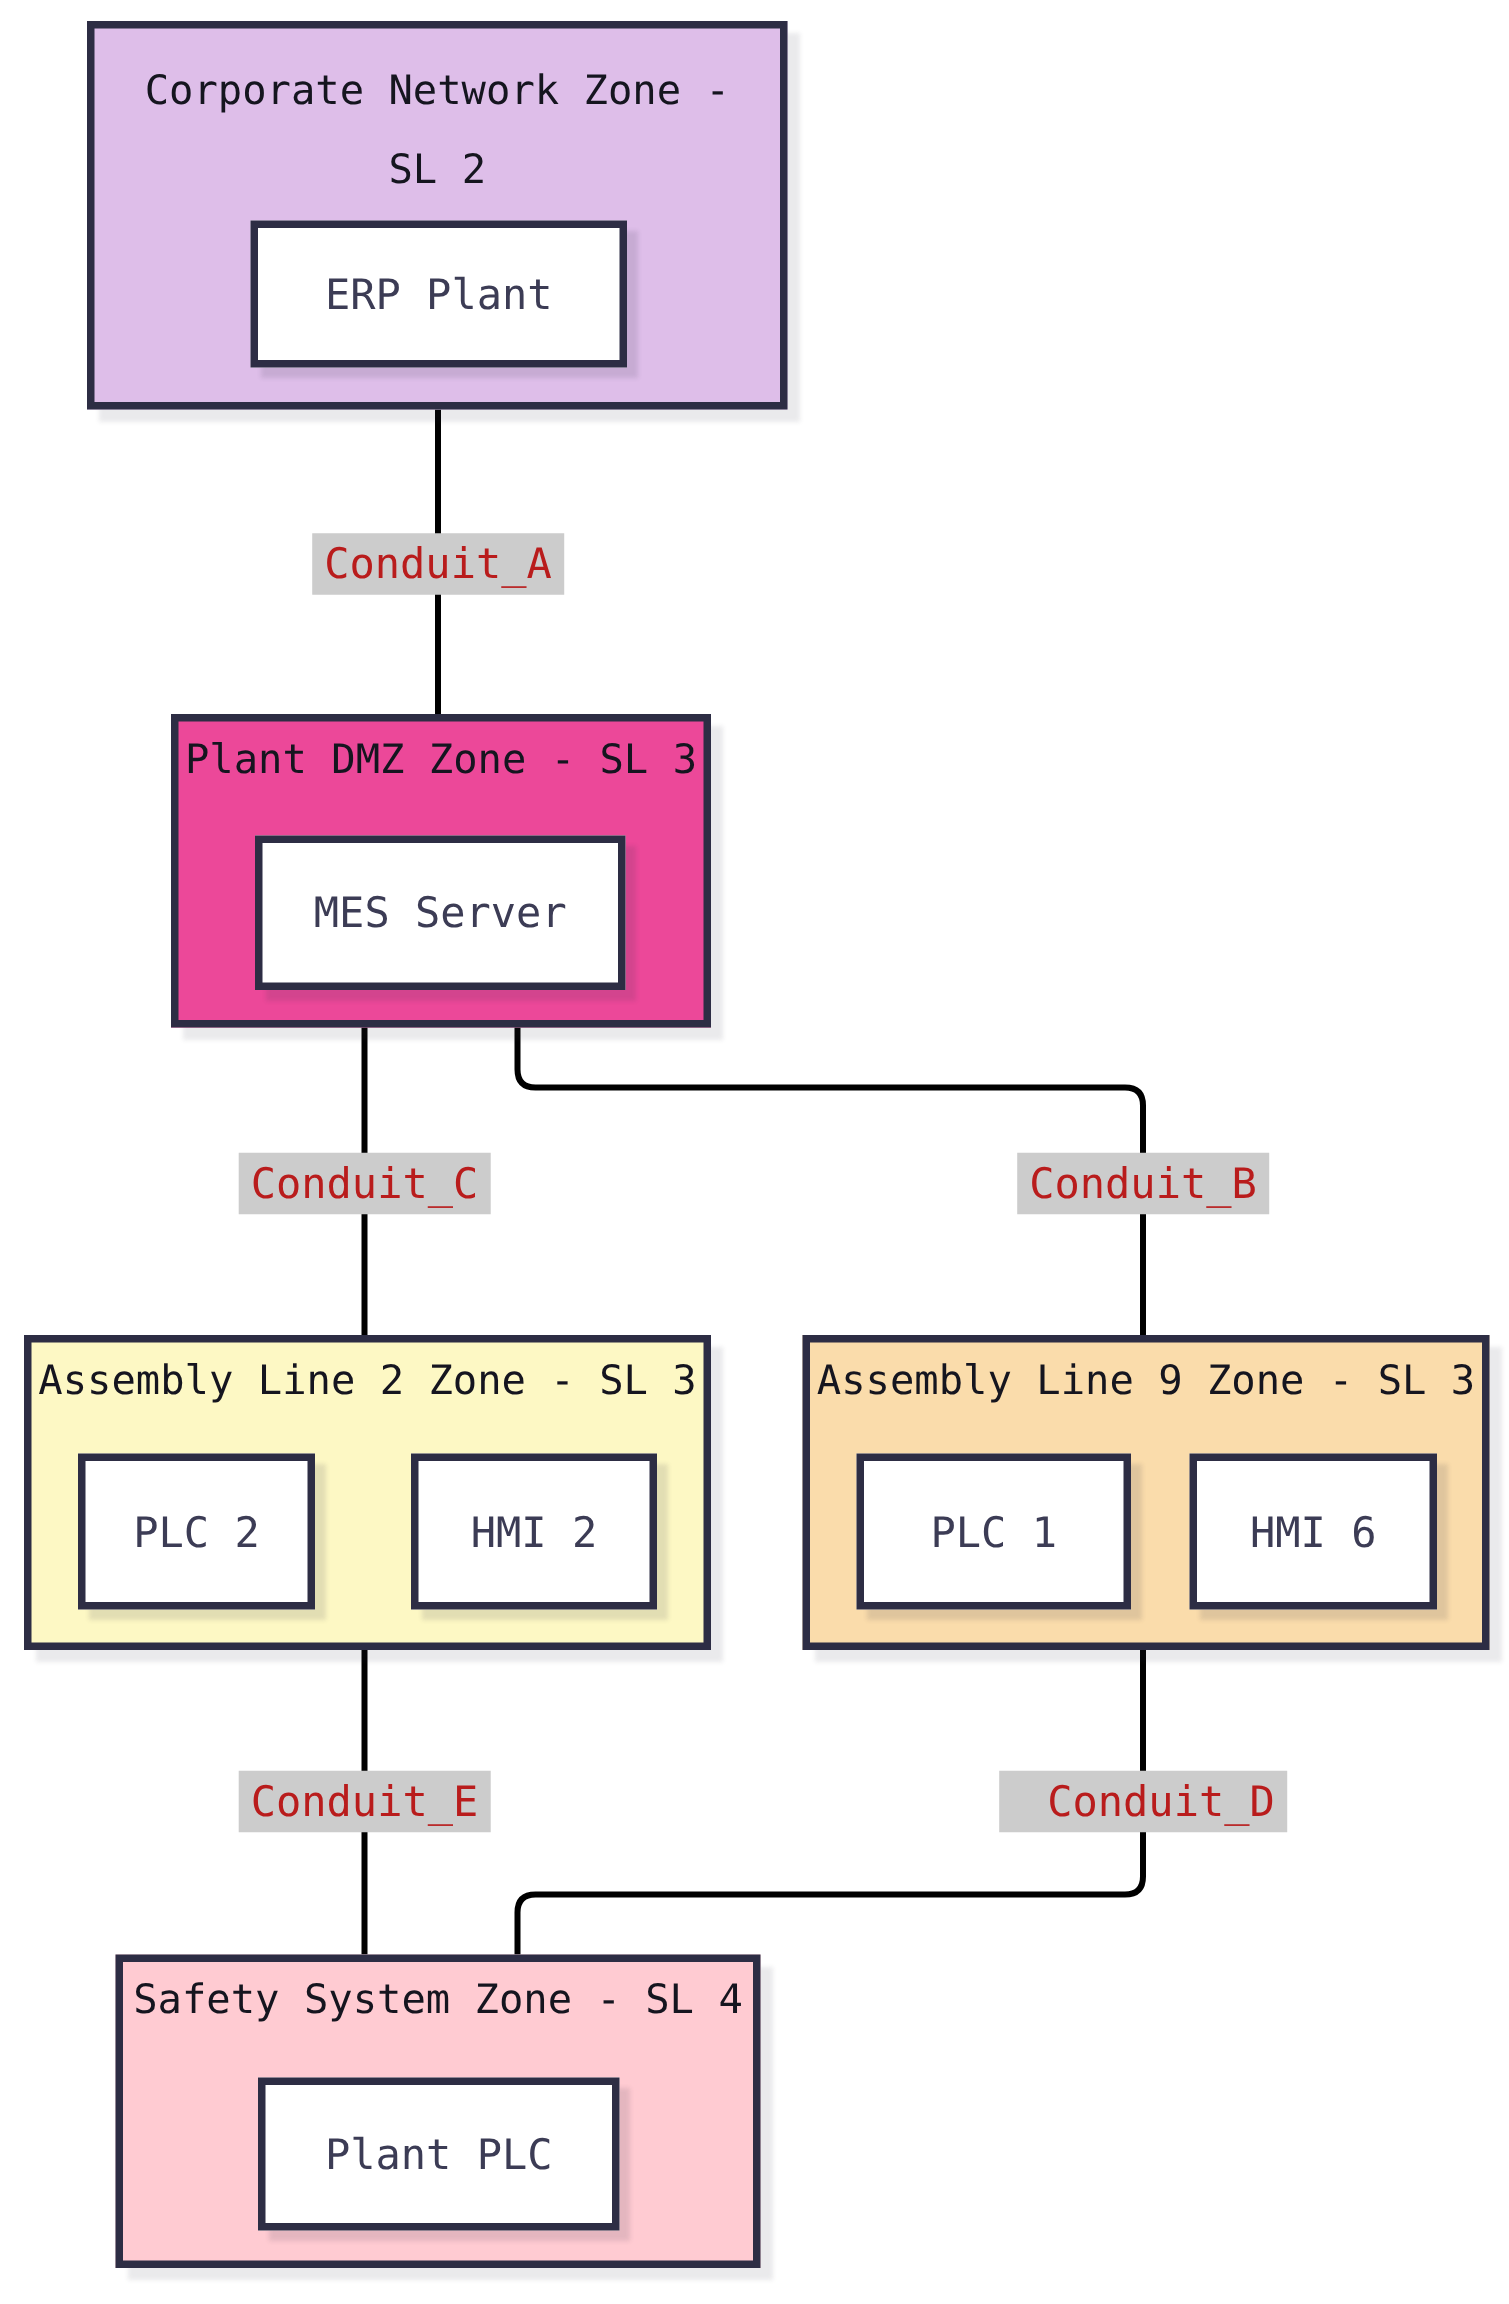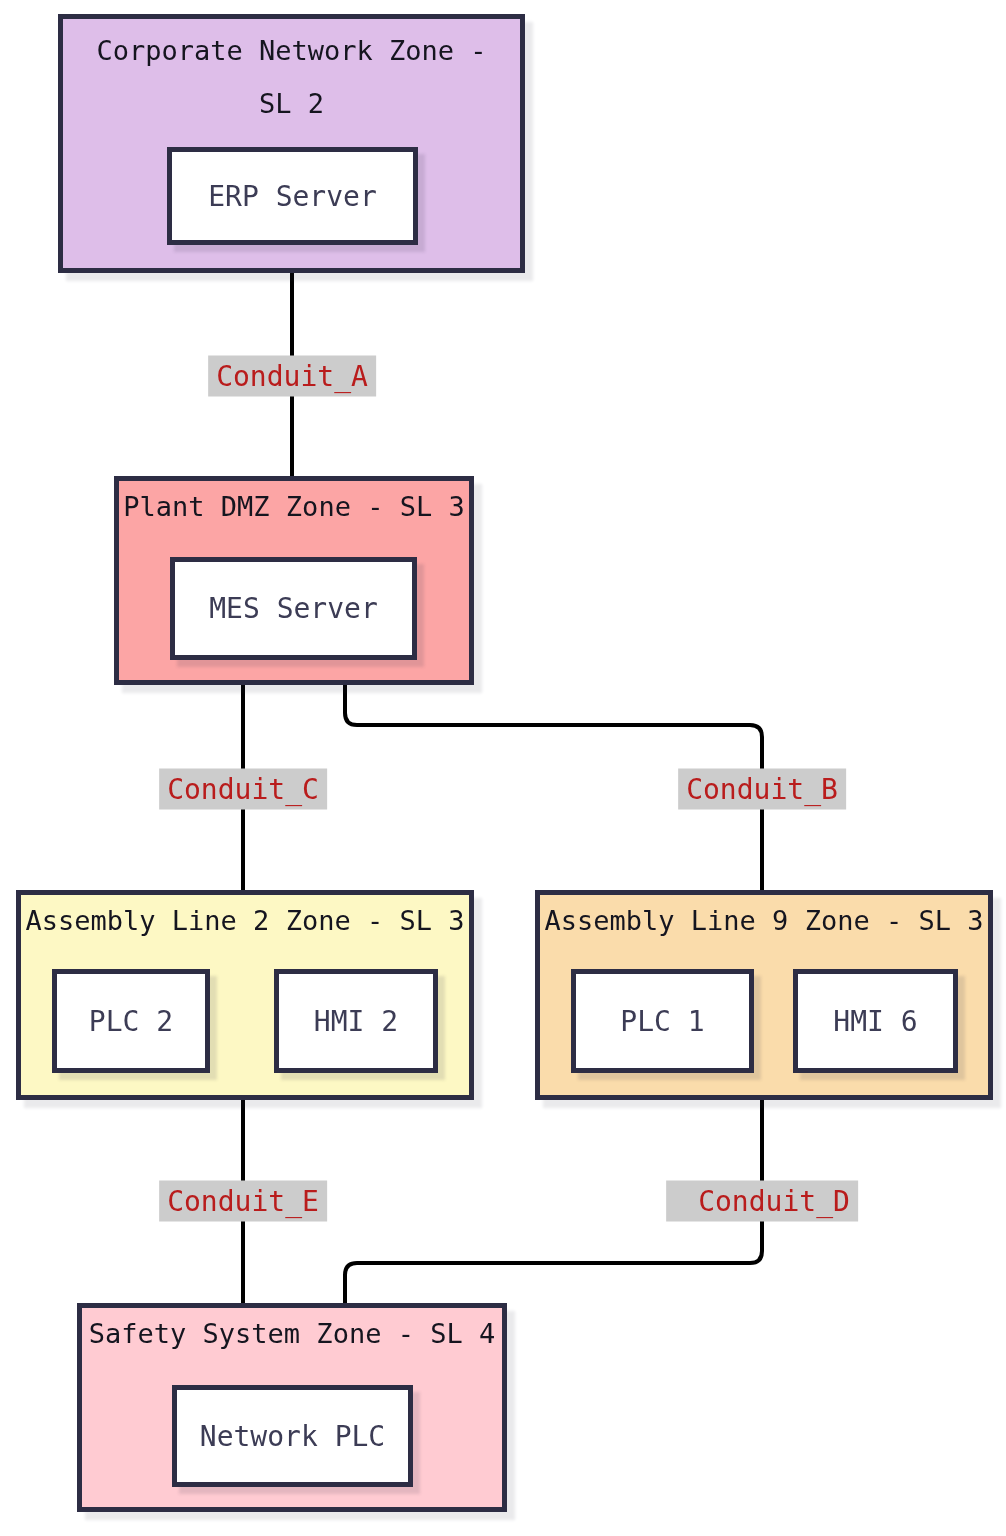--- a/index.html
+++ b/index.html
@@ -29,21 +29,21 @@
     text-align: center;
     font-size: 27px;
     line-height: 1.4;
     color: #15151f;
     padding-top: 7px;
   }
   .zone-corporate .zone-title {
     width: 420px;
     margin: 0 auto;
     line-height: 1.95;
-    padding-top: 6px;
+    padding-top: 16px;
   }
 
   .node {
     position: absolute;
     background: #ffffff;
     border: 5px solid #2d2d44;
     box-shadow: 7px 7px 3px rgba(45,45,68,0.13);
     display: flex;
     align-items: center;
     justify-content: center;
@@ -98,25 +98,25 @@
     <path d="M292,273 L292,476" stroke="#000000" stroke-width="4"></path>
     <path d="M243,685 L243,890" stroke="#000000" stroke-width="4"></path>
     <path d="M345,685 L345,713 Q345,725 357,725 L750,725 Q762,725 762,737 L762,890" stroke="#000000" stroke-width="4"></path>
     <path d="M243,1100 L243,1303" stroke="#000000" stroke-width="4"></path>
     <path d="M762,1100 L762,1251 Q762,1263 750,1263 L357,1263 Q345,1263 345,1275 L345,1303" stroke="#000000" stroke-width="4"></path>
   </svg>
 
   <div class="zone zone-corporate" style="background-color: rgb(222, 190, 233);">
     <div class="zone-title">Corporate Network Zone - SL 2</div>
     <div class="node node-erp">
-      <span class="node-label">ERP Server</span>
+      <span class="node-label">ERP Plant</span>
     </div>
   </div>
 
-  <div class="zone zone-dmz" style="background-color: #fca5a5;">
+  <div class="zone zone-dmz" style="background-color: #ec4899;">
     <div class="zone-title">Plant DMZ Zone - SL 3</div>
     <div class="node node-mes">
       <span class="node-label">MES Server</span>
     </div>
   </div>
 
   <div class="zone zone-line2" style="background-color: rgb(253, 248, 196);">
     <div class="zone-title">Assembly Line 2 Zone - SL 3</div>
     <div class="node node-plc2">
       <span class="node-label">PLC 2</span>
@@ -132,21 +132,21 @@
       <span class="node-label">PLC 1</span>
     </div>
     <div class="node node-hmi1">
       <span class="node-label">HMI 6</span>
     </div>
   </div>
 
   <div class="zone zone-safety" style="background-color: rgb(255, 203, 210);">
     <div class="zone-title">Safety System Zone - SL 4</div>
     <div class="node node-safety-plc">
-      <span class="node-label">Network PLC</span>
+      <span class="node-label">Plant PLC</span>
     </div>
   </div>
 
   <div class="edge-label label-a">
     <span>Conduit_A</span>
   </div>
   <div class="edge-label label-b">
     <span>Conduit_B</span>
   </div>
   <div class="edge-label label-c">

